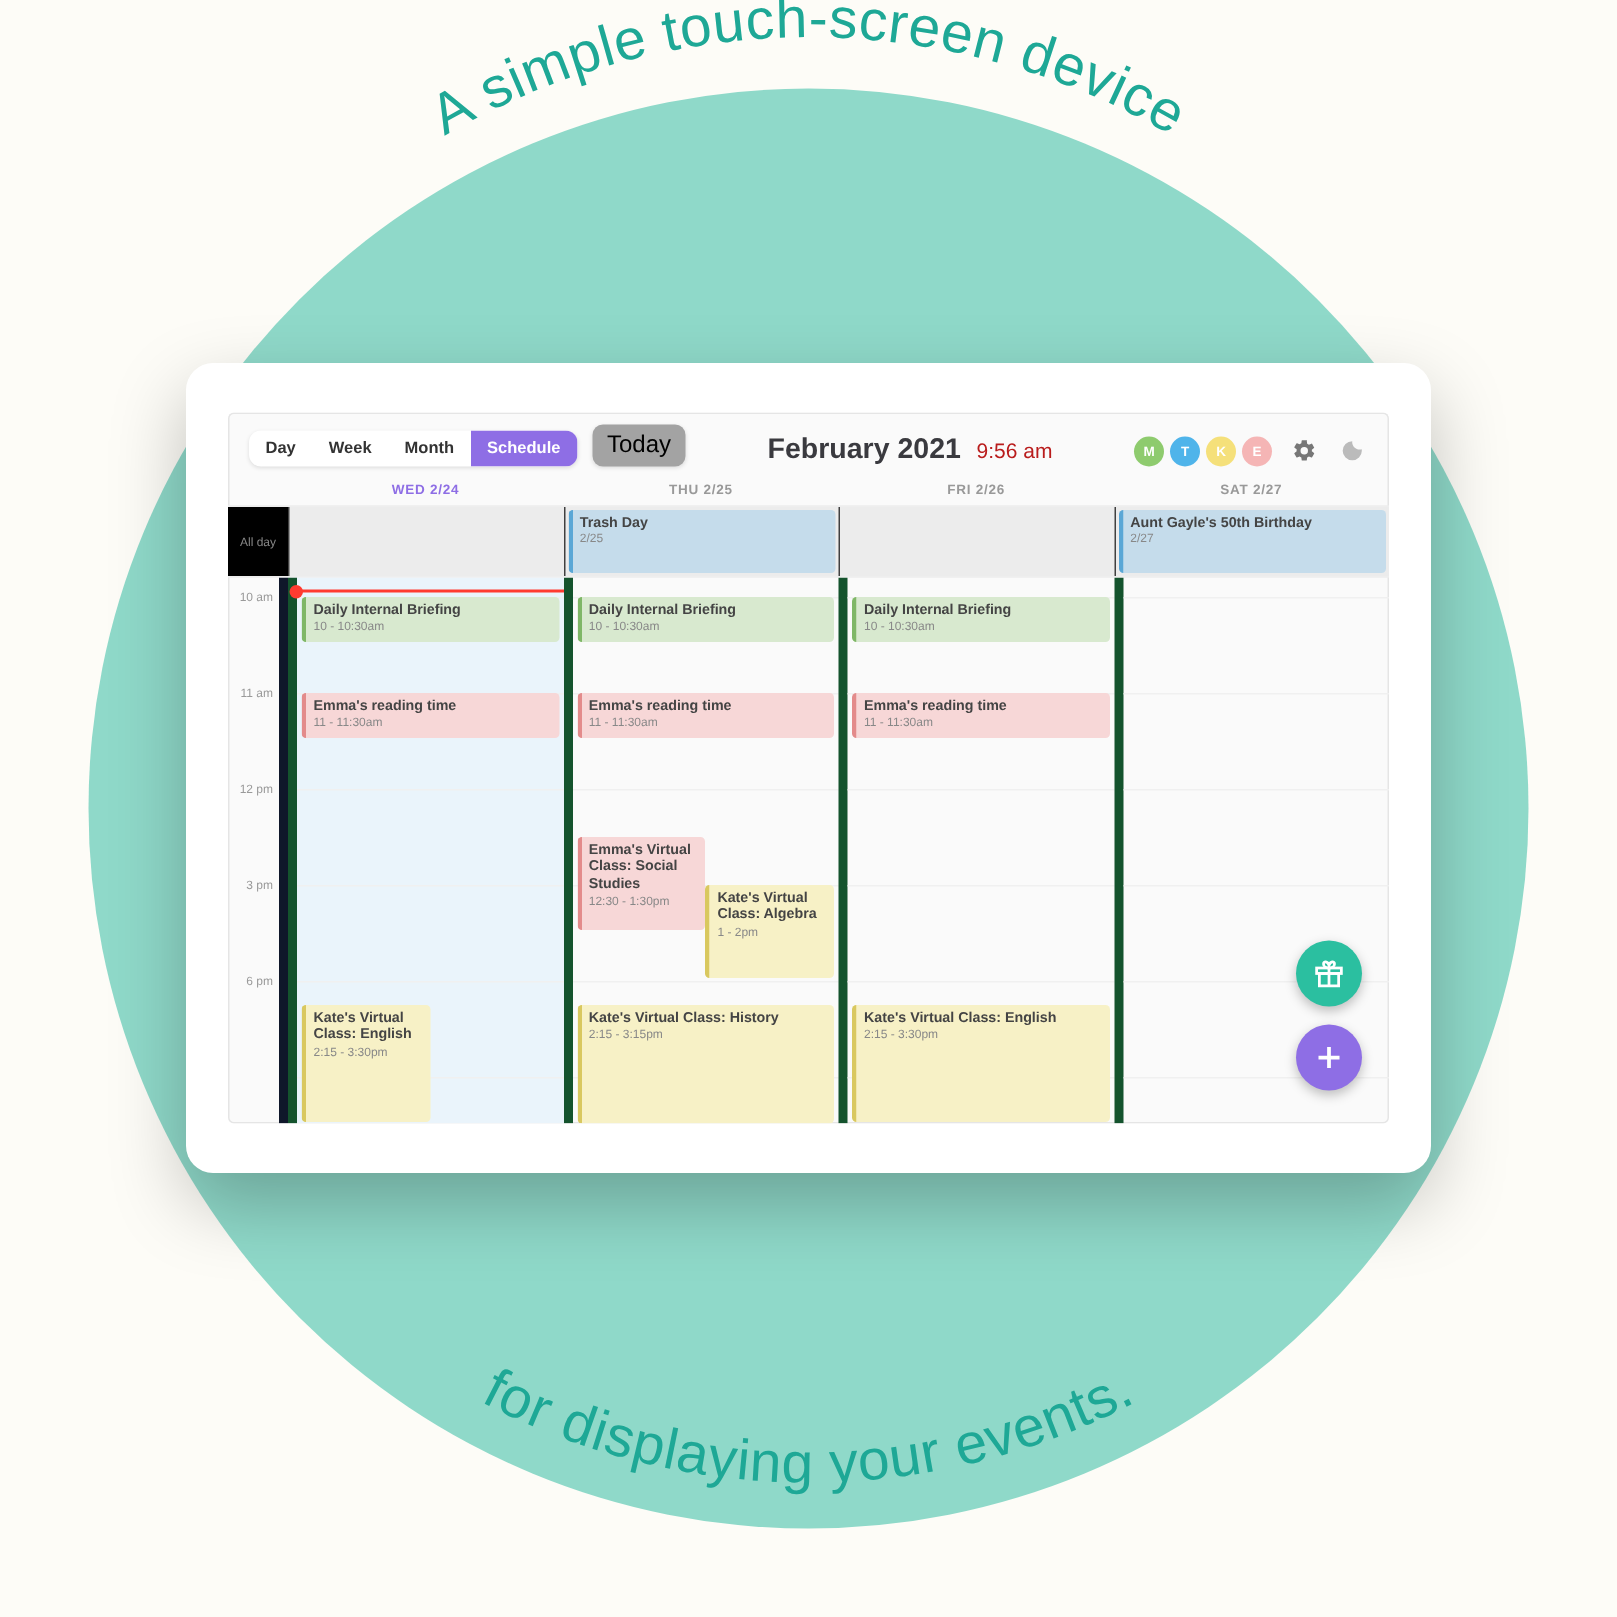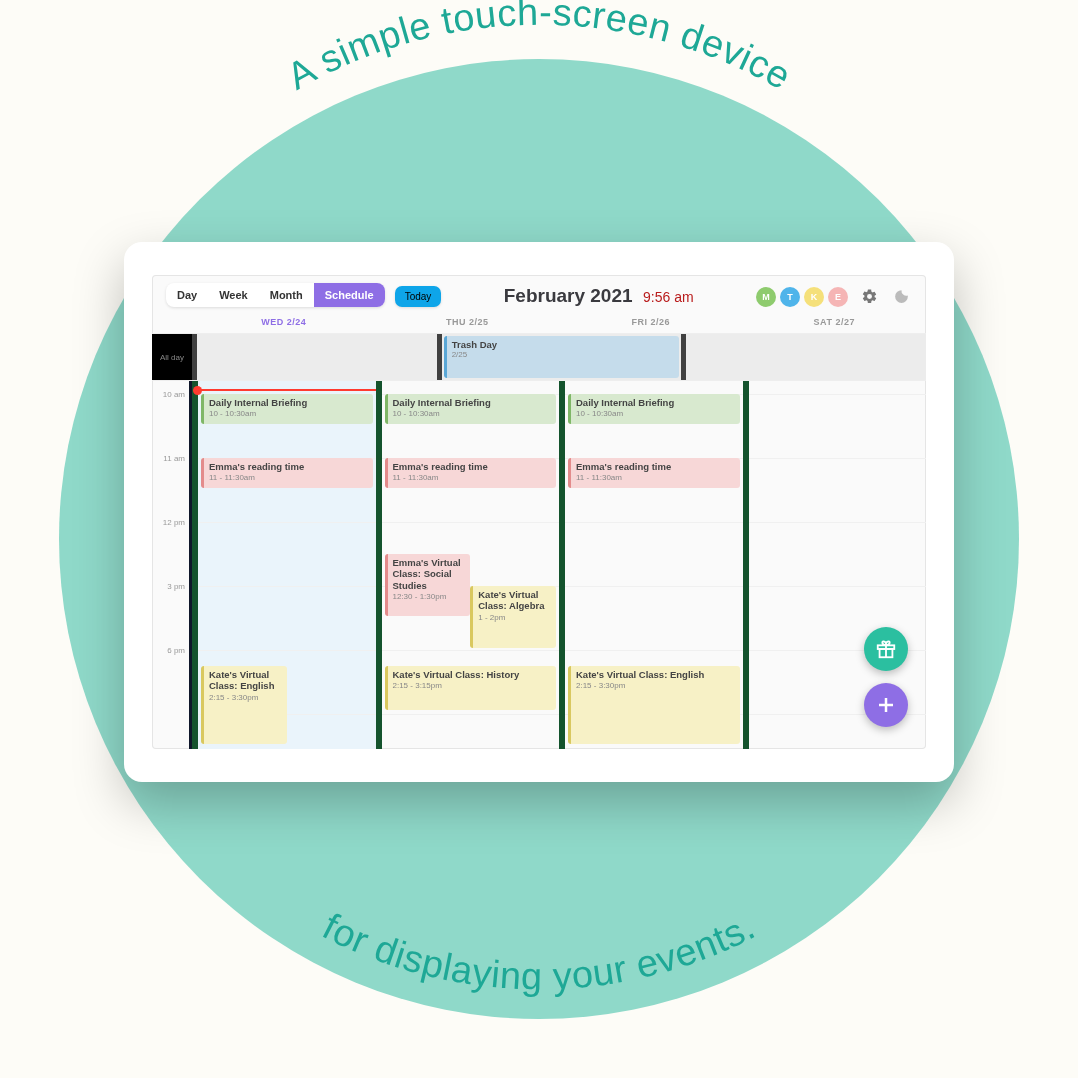--- a/index.html
+++ b/index.html
@@ -66,22 +66,22 @@
 .view-tab {
   padding: 6px 11px;
   font-size: 11px;
   font-weight: 600;
   cursor: pointer;
   color: #333;
 }
 .view-tab.active { background: #8e6ee5; color: #fff; }
 .today-btn {
   padding: 5px 10px;
-  font-size: 10px;
-  background: #0ea5e9;
+  font-size: 16px;
+  background: #a3a3a3;
   border-radius: 7px;
   box-shadow: 0 1px 3px rgba(0,0,0,0.12);
   font-weight: 500;
   cursor: pointer;
 }
 .title-area { flex: 1; text-align: center; color: #3a3a3f; }
 .title-month { font-size: 19px; font-weight: 700; display: inline; }
 .title-time { font-size: 14px; font-weight: 500; margin-left: 6px; color: #b91c1c; }
 .badges { display: flex; gap: 4px; }
 .badge {
@@ -115,24 +115,24 @@
 }
 .allday-label {
   width: 40px;
   font-size: 8px;
   color: #888;
   display: flex;
   align-items: center;
   justify-content: center;
   background: #000000;
 }
-.allday-cell { flex: 1; border-left: 5px solid #404040; padding: 2px; min-height: 46px; }
+.allday-cell { flex: 1; border-left: 1px solid #404040; padding: 2px; min-height: 46px; }
 
 .grid-wrap { flex: 1; overflow: hidden; position: relative; display: flex; }
-.time-col { width: 40px; position: relative; border-right: 3px solid #0f172a; }
+.time-col { width: 40px; position: relative; border-right: 6px solid #0f172a; }
 .time-label {
   position: absolute;
   right: 4px;
   font-size: 8px;
   color: #999;
   text-align: right;
   transform: translateY(-50%);
 }
 .day-cols { flex: 1; display: flex; position: relative; }
 .day-col { flex: 1; border-left: 6px solid #14532d; position: relative; }
@@ -253,20 +253,26 @@
     <div class="allday-row">
       <div class="allday-label">All day</div>
       <div class="allday-cell" id="allday-0"></div>
       <div class="allday-cell" id="allday-1">
           <div class="allday-event" style="background: rgb(197, 220, 235); border-left-color: rgb(90, 167, 214);">
             <div class="ev-title">Trash Day</div>
             <div class="ev-time">2/25</div>
           </div>
         </div>
       <div class="allday-cell" id="allday-2"></div>
+      <div class="allday-cell" id="allday-3">
+          <div class="allday-event" style="background: rgb(197, 220, 235); border-left-color: rgb(90, 167, 214);">
+            <div class="ev-title">Aunt Gayle's 50th Birthday</div>
+            <div class="ev-time">2/27</div>
+          </div>
+        </div>
     </div>
 
     <div class="grid-wrap">
       <div class="time-col" id="time-col">
           <div class="time-label" style="top: 12.8px;">10 am</div>
           <div class="time-label" style="top: 76.8px;">11 am</div>
           <div class="time-label" style="top: 140.8px;">12 pm</div>
           <div class="time-label" style="top: 204.8px;">3 pm</div>
           <div class="time-label" style="top: 268.8px;">6 pm</div>
         </div>
@@ -310,21 +316,21 @@
               <div class="ev-time">11 - 11:30am</div>
             </div>
             <div class="event" style="top: 172.8px; height: 62px; background: rgb(247, 215, 215); border-left-color: rgb(227, 139, 139); right: 50%;">
               <div class="ev-title">Emma's Virtual Class: Social Studies</div>
               <div class="ev-time">12:30 - 1:30pm</div>
             </div>
             <div class="event" style="top: 204.8px; height: 62px; background: rgb(247, 241, 198); border-left-color: rgb(217, 200, 95); left: 50%;">
               <div class="ev-title">Kate's Virtual Class: Algebra</div>
               <div class="ev-time">1 - 2pm</div>
             </div>
-            <div class="event" style="top: 284.8px; height: 44px; background: rgb(247, 241, 198); border-left-color: rgb(217, 200, 95);">
+            <div class="event" style="top: 284.8px; height: 79px; background: rgb(247, 241, 198); border-left-color: rgb(217, 200, 95);">
               <div class="ev-title">Kate's Virtual Class: History</div>
               <div class="ev-time">2:15 - 3:15pm</div>
             </div>
           </div>
           <div class="day-col" id="col-2">
             <div class="hour-line" style="top: 12.8px;"></div>
             <div class="hour-line" style="top: 76.8px;"></div>
             <div class="hour-line" style="top: 140.8px;"></div>
             <div class="hour-line" style="top: 204.8px;"></div>
             <div class="hour-line" style="top: 268.8px;"></div>

